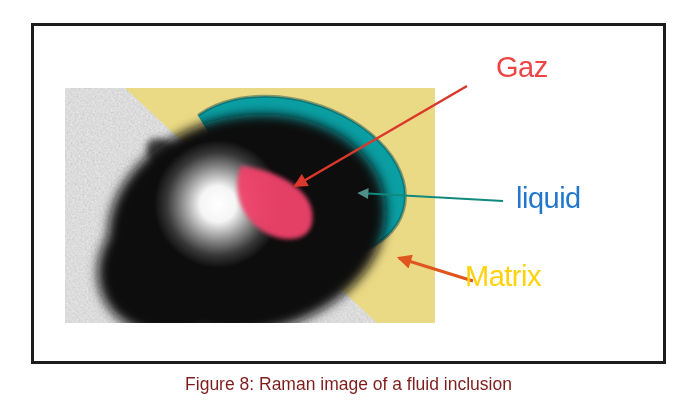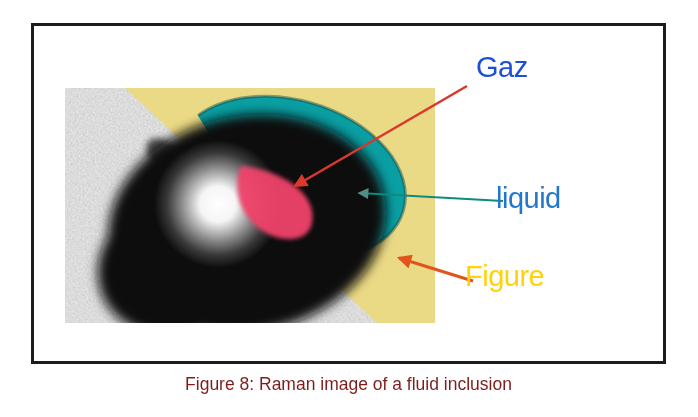--- a/index.html
+++ b/index.html
@@ -31,22 +31,22 @@
     width: 698px; height: 417px;
     pointer-events: none;
   }
   .label {
     position: absolute;
     line-height: 1;
     font-size: 29px;
     letter-spacing: -0.5px;
     white-space: nowrap;
   }
-  .label-gas    { left: 476px; top: 53px;  color: #1d4ed8; text-align: right; }
-  .label-liquid { left: 496px; top: 184px; color: #2277cc; }
+  .label-gas    { left: 496px; top: 53px;  color: #ef4444; text-align: right; }
+  .label-liquid { left: 516px; top: 184px; color: #2277cc; }
   .label-matrix { left: 465px; top: 262px; color: #ffd20a; }
   .caption {
     position: absolute;
     left: 31px; top: 374px;
     width: 635px;
     text-align: center;
     font-size: 17.5px;
     color: #7f1d1d;
   }
 </style>
@@ -123,17 +123,17 @@
         <path d="M0,0 L10,5 L0,10 Z" fill="#e0541e"></path>
       </marker>
     </defs>
     <line x1="467" y1="86" x2="295" y2="186" stroke="#da382b" stroke-width="2.6" marker-end="url(#mRed)"></line>
     <line x1="503" y1="201" x2="359" y2="193" stroke="#108a7d" stroke-width="2.2" marker-end="url(#mTeal)"></line>
     <line x1="473" y1="281" x2="399" y2="258" stroke="#e0541e" stroke-width="3" marker-end="url(#mOrange)"></line>
   </svg>
 
   <span class="label label-gas">Gaz</span>
   <span class="label label-liquid">liquid</span>
-  <span class="label label-matrix">Figure</span>
+  <span class="label label-matrix">Matrix</span>
 
   <div class="caption">Figure 8: Raman image of a fluid inclusion</div>
 
 </div>
 
 </body></html>

